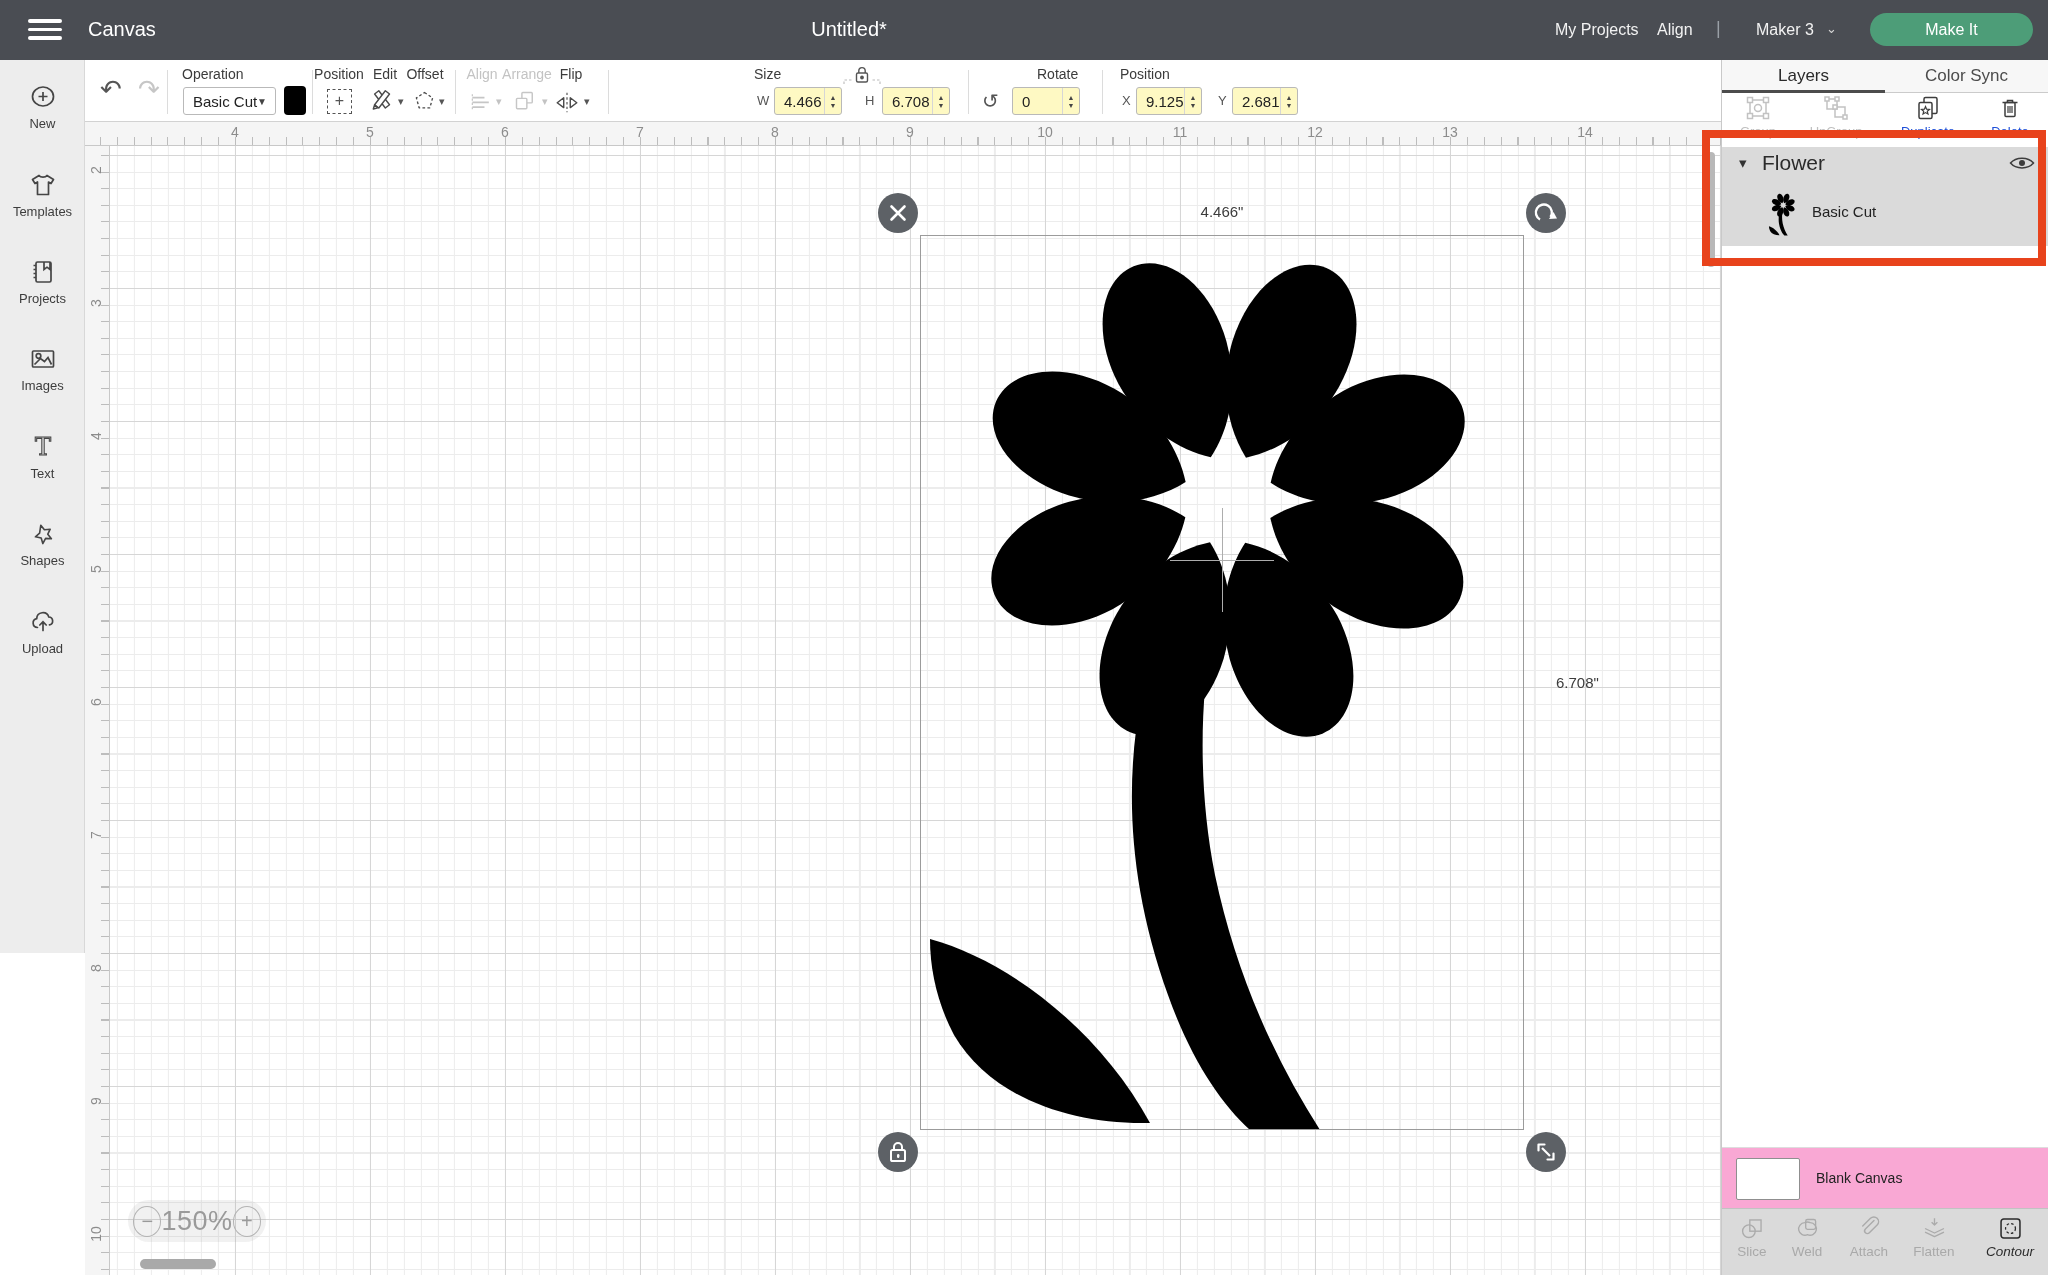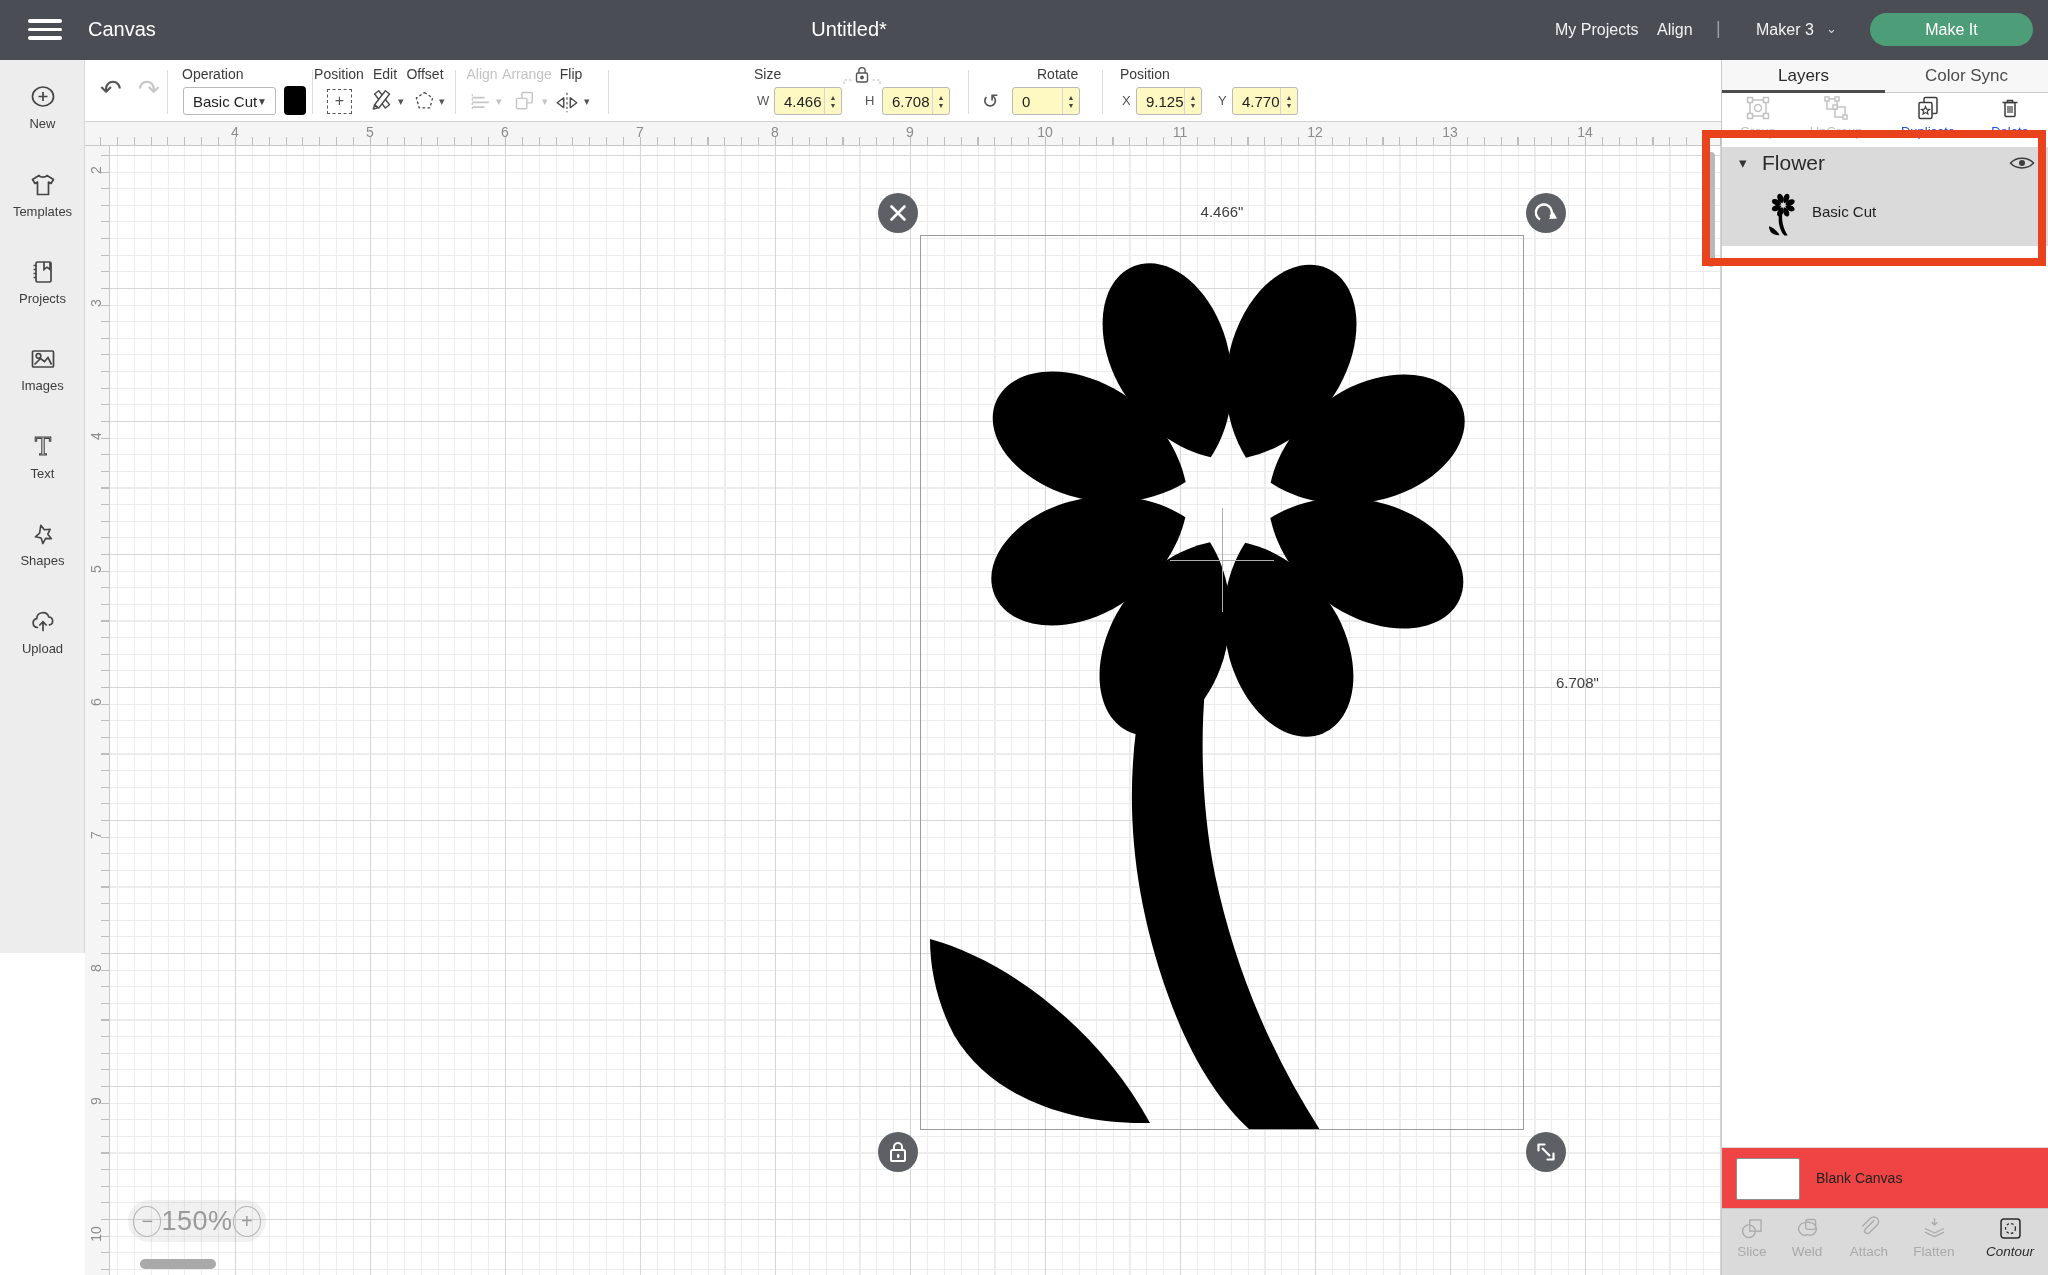--- a/index.html
+++ b/index.html
@@ -98,21 +98,21 @@
   .rp-action.dim .lbl { color:#bfbfbf; }
   .rp-action.on .lbl { color:#1d4ed8; }
   #layer-group { position:absolute; left:0; top:87px; width:327px; height:99px; background:#dadada; }
   #layer-disclosure { position:absolute; left:17px; top:7px; font-size:15px; color:#333; cursor:pointer; }
   #layer-name { position:absolute; left:40px; top:4px; font-size:21px; color:#2b2b2b; }
   #layer-eye { position:absolute; left:287px; top:8px; cursor:pointer; }
   #sublayer { position:absolute; left:0; top:40px; width:327px; height:56px; cursor:pointer; }
   #sublayer-thumb { position:absolute; left:45px; top:4px; width:32px; height:46px; }
   #sublayer-name { position:absolute; left:90px; top:16px; font-size:15px; color:#222; }
   #bc-divider { position:absolute; left:0; top:1087px; width:327px; height:1px; background:#ddd; }
-  #blank-canvas-row { position:absolute; left:0; top:1088px; width:327px; height:60px; background:#ef4444; cursor:pointer; }
+  #blank-canvas-row { position:absolute; left:0; top:1088px; width:327px; height:60px; background:#f9a8d4; cursor:pointer; }
   #bc-thumb { position:absolute; left:14px; top:10px; width:64px; height:42px; background:#fff; border:1.6px solid #8f8f8f; border-radius:2px; }
   #bc-label { position:absolute; left:94px; top:22px; font-size:14px; color:#222; }
   #rp-bottom { position:absolute; left:0; top:1148px; width:327px; height:67px; background:#dadada; border-top:1px solid #c2c2c2; }
   .rpb-item { position:absolute; top:6px; width:56px; text-align:center; cursor:pointer; }
   .rpb-item svg { display:block; margin:0 auto; }
   .rpb-item .lbl { font-size:13.5px; margin-top:1px; }
   .rpb-item.dim .lbl { color:#a9a9a9; }
   .rpb-item.on .lbl { color:#2b2b2b; }
 
   
@@ -309,21 +309,21 @@
     <span class="ax-label" style="left:1037px;">X</span>
     <div class="num-input" style="left:1051px;width:66px;">
       <span class="val">9.125</span>
       <span class="stepper">
         <span>▲</span>
           <span>▼</span>
         </span>
     </div>
     <span class="ax-label" style="left:1133px;">Y</span>
     <div class="num-input" style="left:1147px;width:66px;">
-      <span class="val">4.770</span>
+      <span class="val">2.681</span>
       <span class="stepper">
         <span>▲</span>
           <span>▼</span>
         </span>
     </div>
   </section>
 
   <div id="ruler-top">
     <span class="hnum" style="left:150px;">4</span>
     <span class="hnum" style="left:285px;">5</span>

